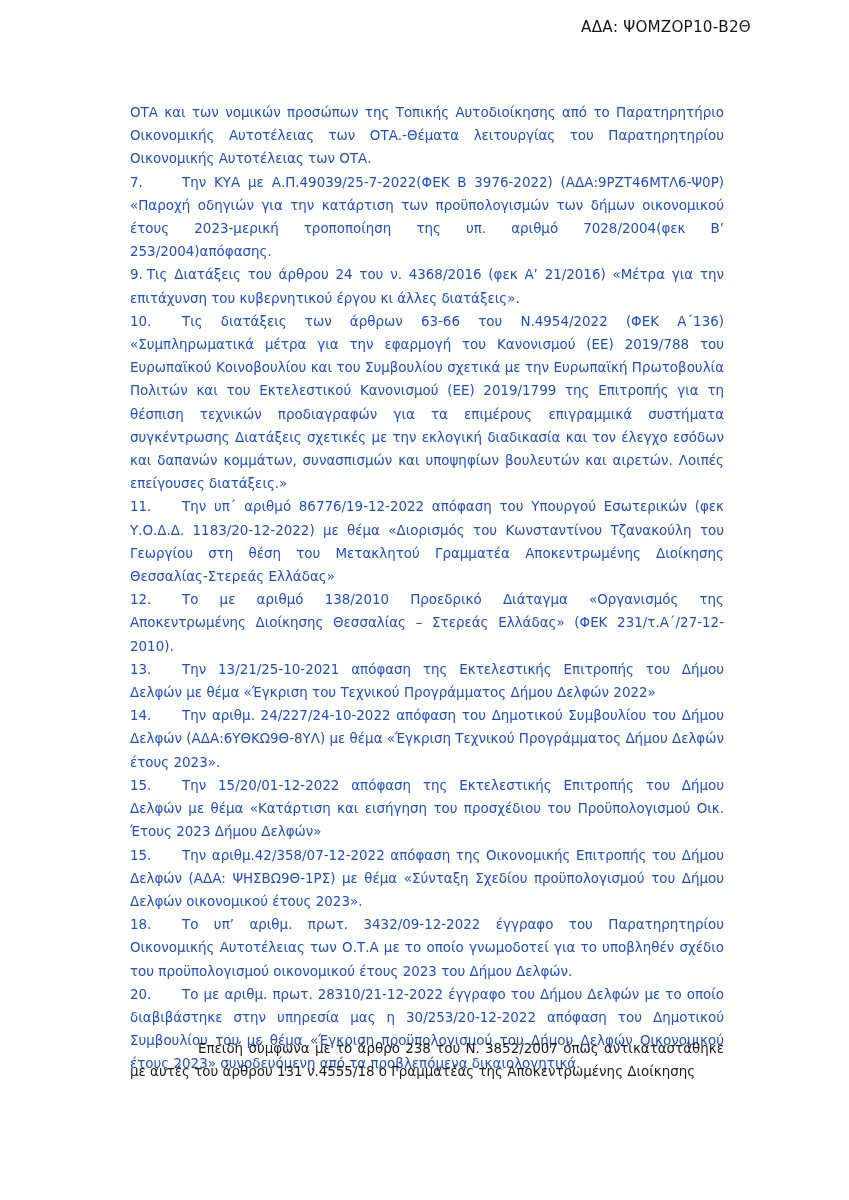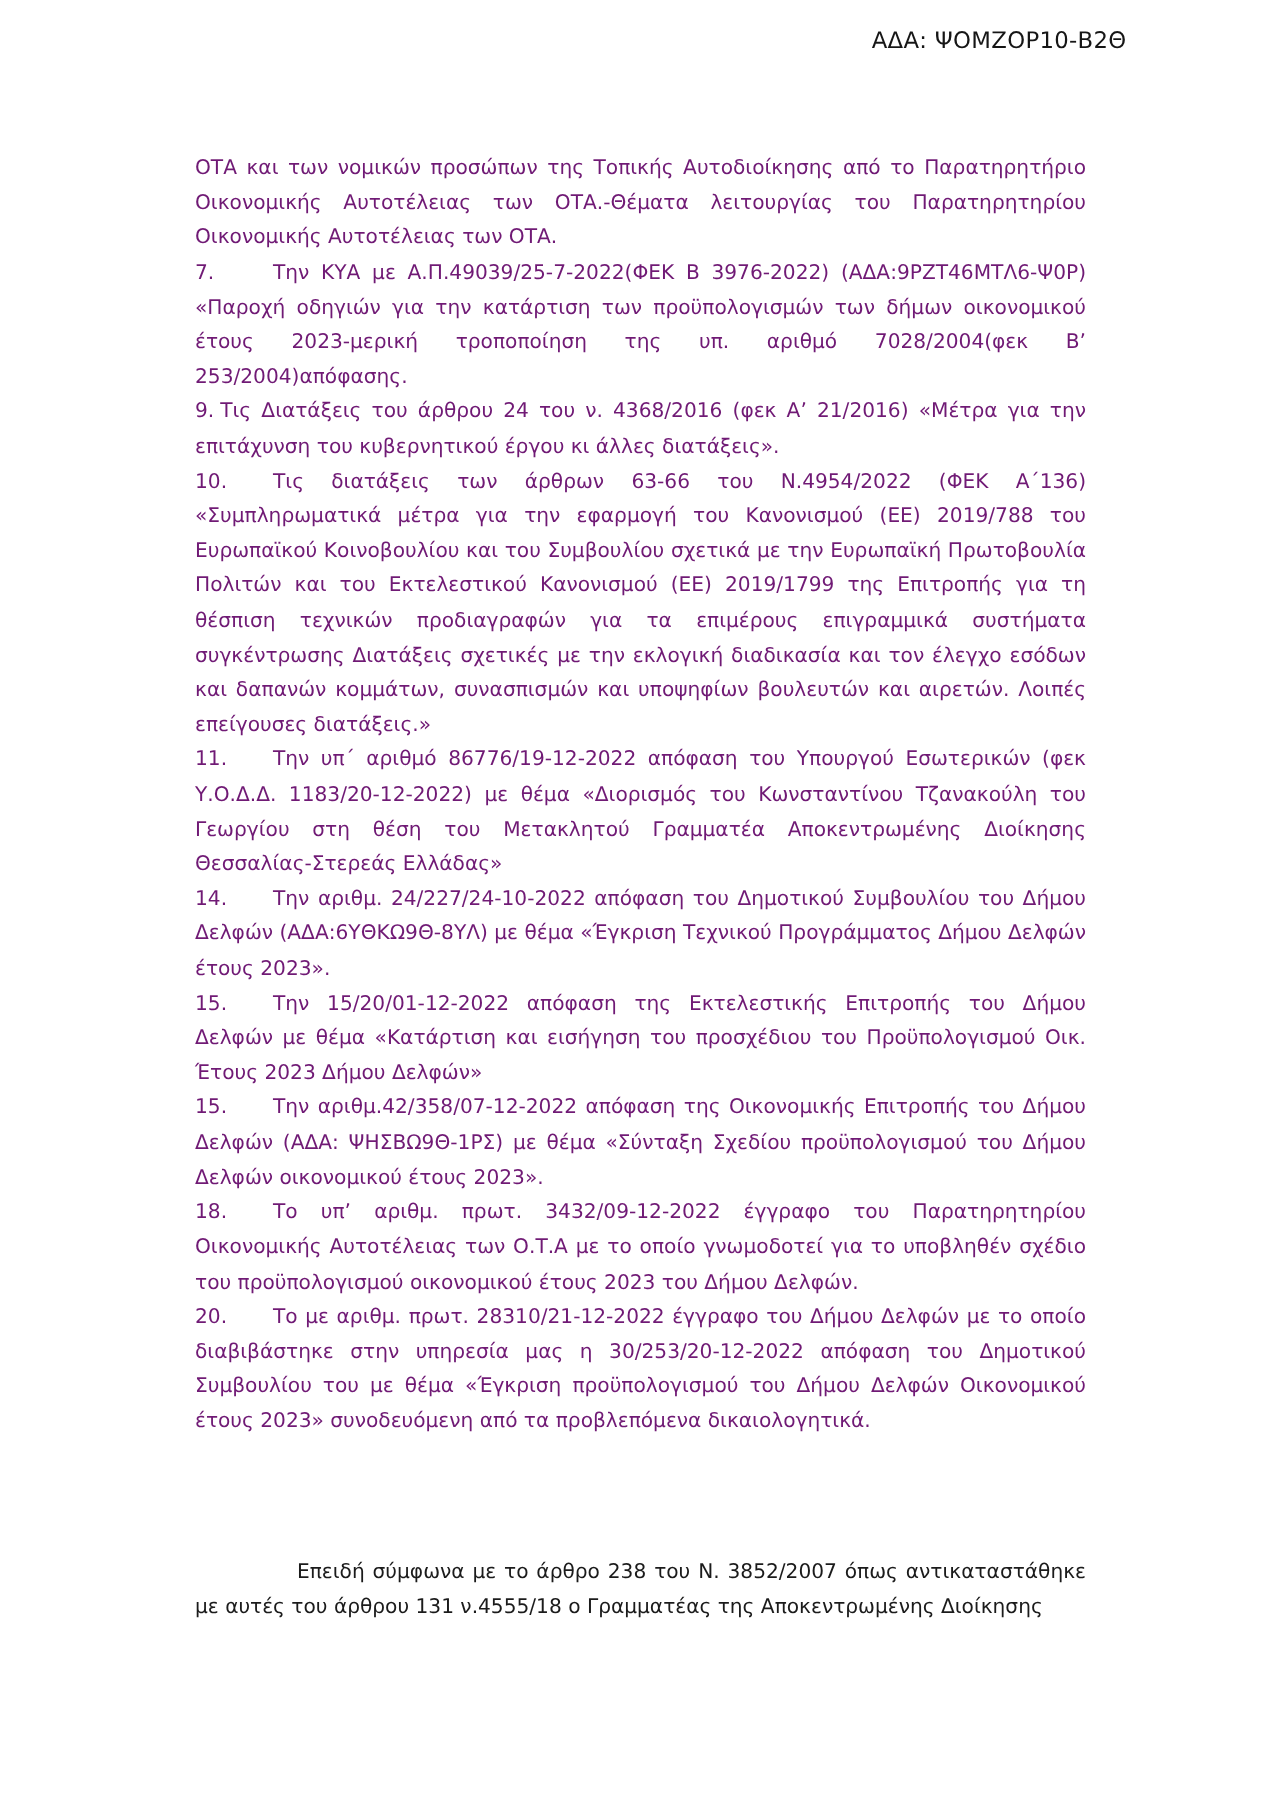--- a/index.html
+++ b/index.html
@@ -36,21 +36,21 @@
     top: 101px;
     width: 594px;
   }
   p.para {
     margin: 0;
     padding: 0;
     font-size: 13.45px;
     line-height: 23.2px;
     text-align: justify;
     text-justify: inter-word;
-    color: #701a75;
+    color: #1d4ed8;
     hyphens: none;
   }
   p.para.lead {
     text-indent: 0;
   }
   .num {
     display: inline-block;
   }
   .num.w-wide {
     min-width: 52px;
@@ -94,20 +94,26 @@
     <p class="para">
       <span class="num w-narrow">9.</span><span>Τις Διατάξεις του άρθρου 24 του ν. 4368/2016 (φεκ Α’ 21/2016) «Μέτρα για την επιτάχυνση του κυβερνητικού έργου κι άλλες διατάξεις».</span>
     </p>
     <p class="para">
       <span class="num w-wide">10.</span><span>Τις διατάξεις των άρθρων 63-66 του Ν.4954/2022 (ΦΕΚ Α΄136) «Συμπληρωματικά μέτρα για την εφαρμογή του Κανονισμού (ΕΕ) 2019/788 του Ευρωπαϊκού Κοινοβουλίου και του Συμβουλίου σχετικά με την Ευρωπαϊκή Πρωτοβουλία Πολιτών και του Εκτελεστικού Κανονισμού (ΕΕ) 2019/1799 της Επιτροπής για τη θέσπιση τεχνικών προδιαγραφών για τα επιμέρους επιγραμμικά συστήματα συγκέντρωσης Διατάξεις σχετικές με την εκλογική διαδικασία και τον έλεγχο εσόδων και δαπανών κομμάτων, συνασπισμών και υποψηφίων βουλευτών και αιρετών. Λοιπές επείγουσες διατάξεις.»</span>
     </p>
     <p class="para">
       <span class="num w-wide">11.</span><span>Την υπ΄ αριθμό 86776/19-12-2022 απόφαση του Υπουργού Εσωτερικών (φεκ Υ.Ο.Δ.Δ. 1183/20-12-2022) με θέμα «Διορισμός του Κωνσταντίνου Τζανακούλη του Γεωργίου στη θέση του Μετακλητού Γραμματέα Αποκεντρωμένης Διοίκησης Θεσσαλίας-Στερεάς Ελλάδας»</span>
     </p>
     <p class="para">
+      <span class="num w-wide">12.</span><span>Το με αριθμό 138/2010 Προεδρικό Διάταγμα «Οργανισμός της Αποκεντρωμένης Διοίκησης Θεσσαλίας – Στερεάς Ελλάδας» (ΦΕΚ 231/τ.Α΄/27-12-2010).</span>
+    </p>
+    <p class="para">
+      <span class="num w-wide">13.</span><span>Την 13/21/25-10-2021 απόφαση της Εκτελεστικής Επιτροπής του Δήμου Δελφών με θέμα «Έγκριση του Τεχνικού Προγράμματος Δήμου Δελφών 2022»</span>
+    </p>
+    <p class="para">
       <span class="num w-wide">14.</span><span>Την αριθμ. 24/227/24-10-2022 απόφαση του Δημοτικού Συμβουλίου του Δήμου Δελφών (ΑΔΑ:6ΥΘΚΩ9Θ-8ΥΛ) με θέμα «Έγκριση Τεχνικού Προγράμματος Δήμου Δελφών έτους 2023».</span>
     </p>
     <p class="para">
       <span class="num w-wide">15.</span><span>Την 15/20/01-12-2022 απόφαση της Εκτελεστικής Επιτροπής του Δήμου Δελφών με θέμα «Κατάρτιση και εισήγηση του προσχέδιου του Προϋπολογισμού Οικ. Έτους 2023 Δήμου Δελφών»</span>
     </p>
     <p class="para">
       <span class="num w-wide">15.</span><span>Την αριθμ.42/358/07-12-2022 απόφαση της Οικονομικής Επιτροπής του Δήμου Δελφών (ΑΔΑ: ΨΗΣΒΩ9Θ-1ΡΣ) με θέμα «Σύνταξη Σχεδίου προϋπολογισμού του Δήμου Δελφών οικονομικού έτους 2023».</span>
     </p>
     <p class="para">
       <span class="num w-wide">18.</span><span>Το υπ’ αριθμ. πρωτ. 3432/09-12-2022 έγγραφο του Παρατηρητηρίου Οικονομικής Αυτοτέλειας των Ο.Τ.Α με το οποίο γνωμοδοτεί για το υποβληθέν σχέδιο του προϋπολογισμού οικονομικού έτους 2023 του Δήμου Δελφών.</span>

